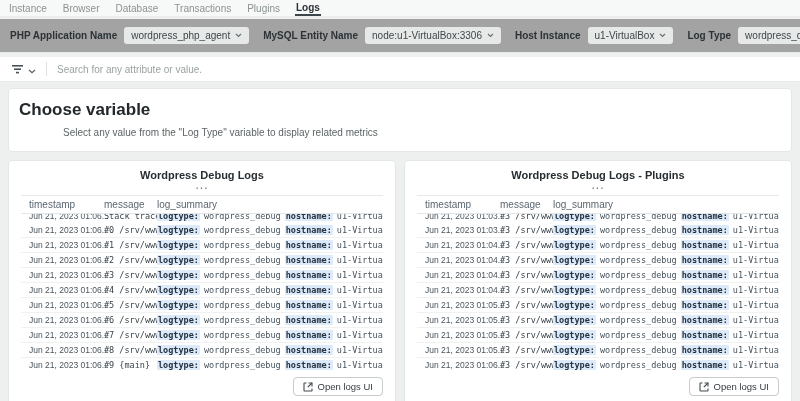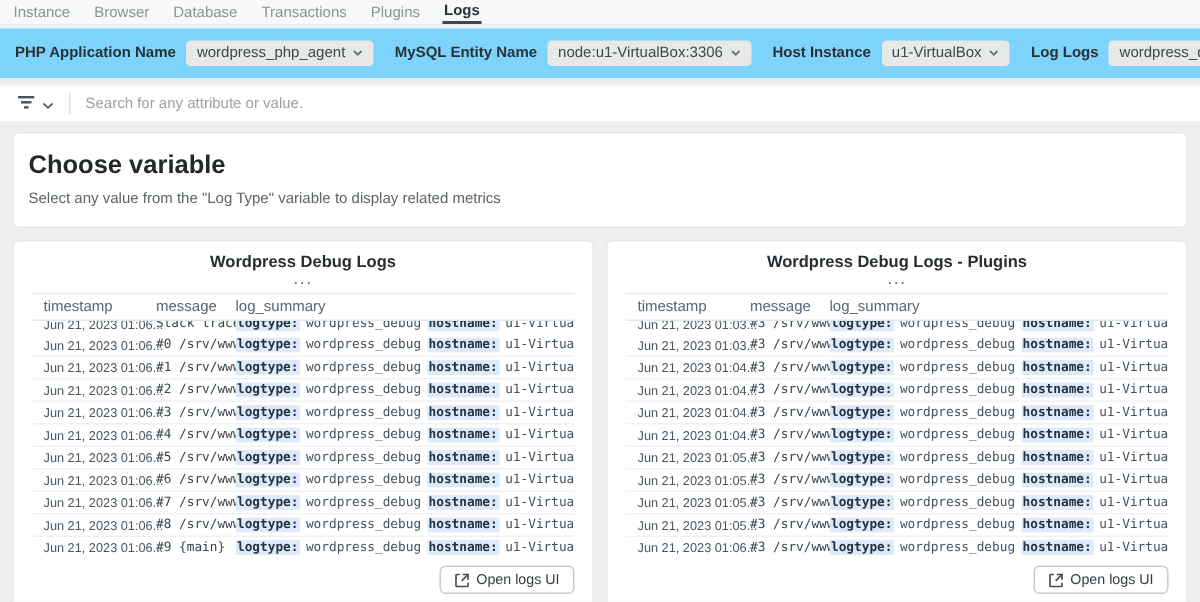--- a/index.html
+++ b/index.html
@@ -21,21 +21,21 @@
     font-size: 10px; color: #8b9292; padding: 3px 1px 2px;
     cursor: pointer; white-space: nowrap;
   }
   .tab.active {
     color: #2c3336; font-weight: 700;
     border-bottom: 2px solid #3c4549; padding-bottom: 1px;
   }
 
   
   .filterbar {
-    background: #7dd3fc; height: 34px; margin-top: 2px;
+    background: #a3a3a3; height: 34px; margin-top: 2px;
     display: flex; align-items: center; padding: 0 10px; gap: 14px;
     border-bottom: 1px solid #e8eaea;
   }
   .fgroup { display: flex; align-items: center; gap: 7px; }
   .flabel { font-size: 10px; font-weight: 700; color: #2b3236; white-space: nowrap; }
   .pill {
     background: #e7e9e9; border-radius: 3px; padding: 3px 7px;
     font-size: 10px; color: #3f4749; display: inline-flex;
     align-items: center; gap: 5px; cursor: pointer; white-space: nowrap;
   }
@@ -55,21 +55,21 @@
   }
   .search-input::placeholder { color: #9ba2a2; }
 
   
   .choose-card {
     background: #fff; margin: 6px 8px 0;
     border: 1px solid #e4e7e7; border-radius: 4px;
     padding: 11px 10px 13px;
   }
   .choose-title { font-size: 17px; font-weight: 700; color: #23282b; margin-bottom: 7px; }
-  .choose-sub { font-size: 10px; color: #5c6466; }
+  .choose-sub { font-size: 10px; color: #5c6466; margin-left: 44px; }
 
   
   .panels { display: flex; gap: 8px; margin: 8px; }
   .panel {
     flex: 1; background: #fff; border: 1px solid #e4e7e7; border-radius: 4px;
     height: 246px; display: flex; flex-direction: column; position: relative;
     overflow: hidden;
   }
   .panel-head { display: flex; align-items: center; justify-content: space-between; padding: 8px 12px 6px; flex-direction: column; }
   .panel-title { font-size: 11px; font-weight: 700; color: #272d30; }
@@ -153,21 +153,21 @@
     <span class="pill">
       <span>u1-VirtualBox</span>
       <span>
           <svg width="7" height="5" viewBox="0 0 7 5">
             <polyline points="1,1 3.5,3.5 6,1" fill="none" stroke="#6a7272" stroke-width="1.2"></polyline>
           </svg>
         </span>
     </span>
   </div>
   <div class="fgroup">
-    <span class="flabel">Log Logs</span>
+    <span class="flabel">Log Type</span>
     <span class="pill">
       <span>wordpress_debug</span>
 
     </span>
   </div>
 
 </div>
 
 <div class="searchbar">
   <span class="filter-toggle">

